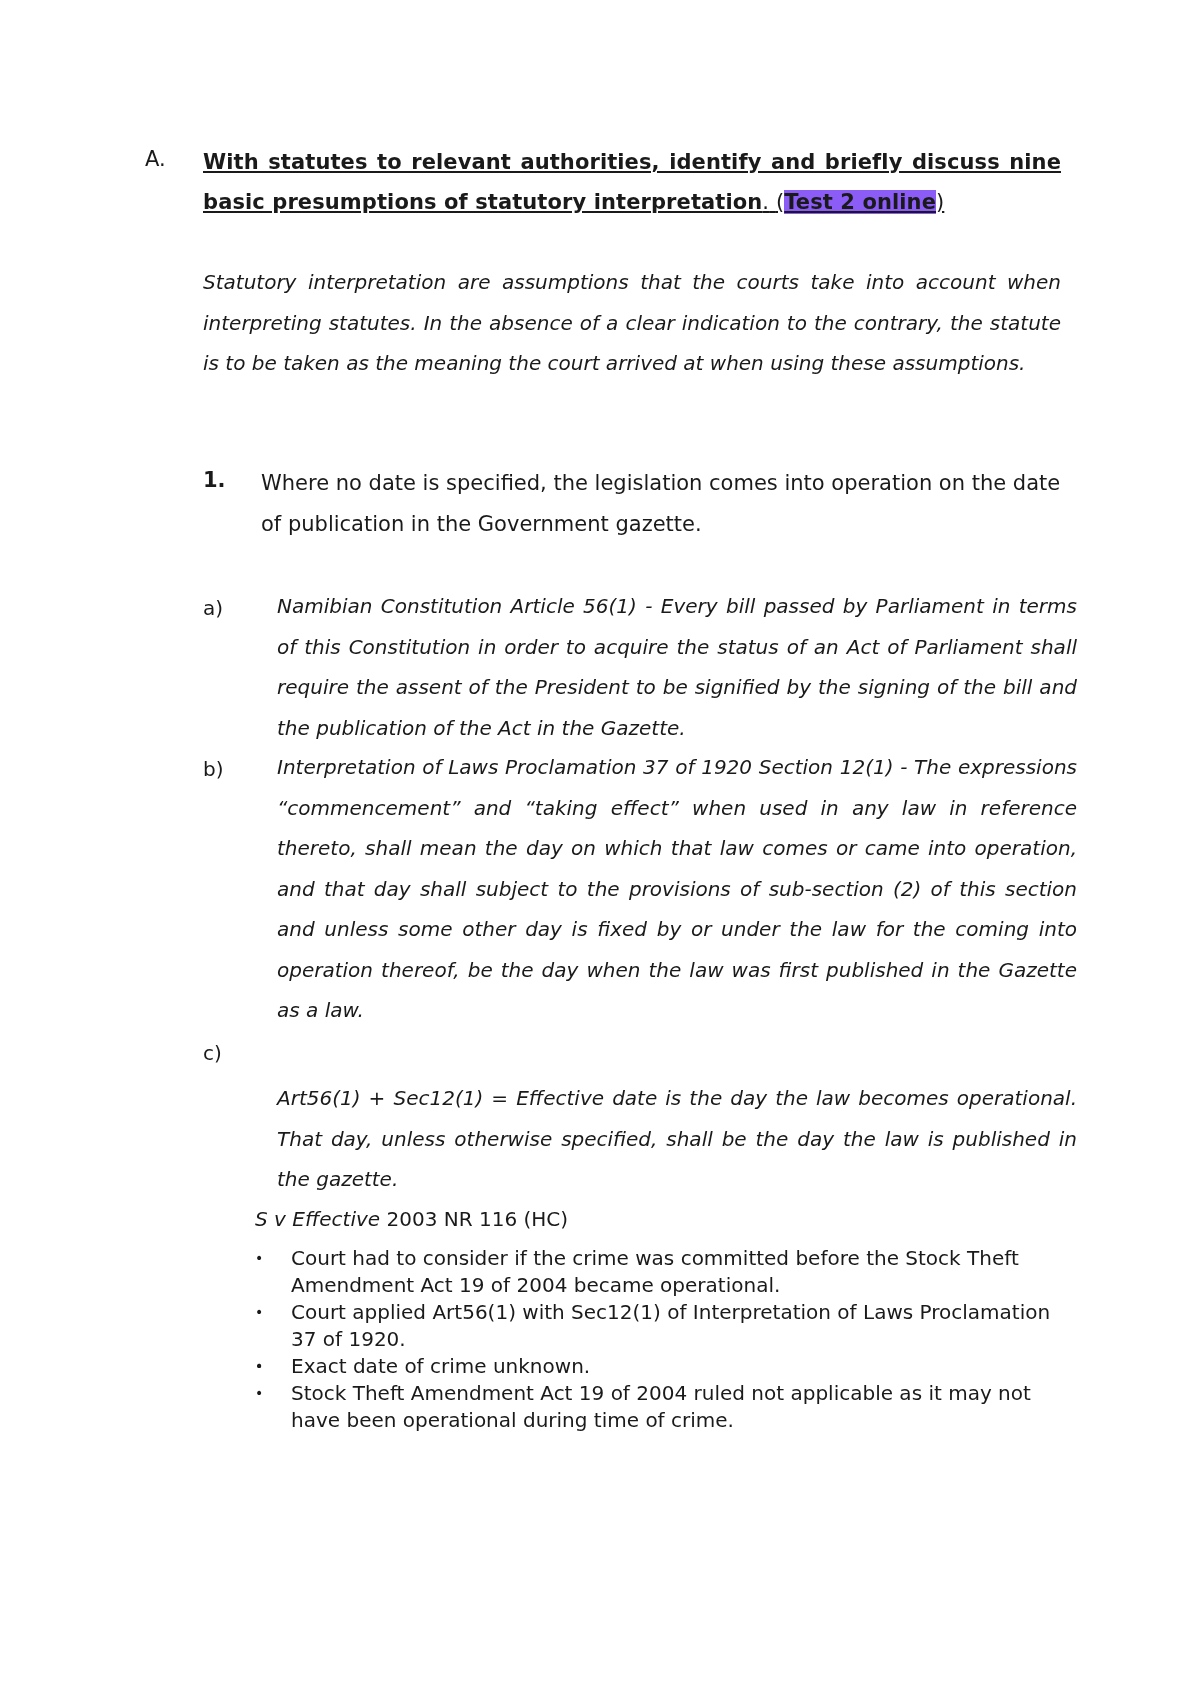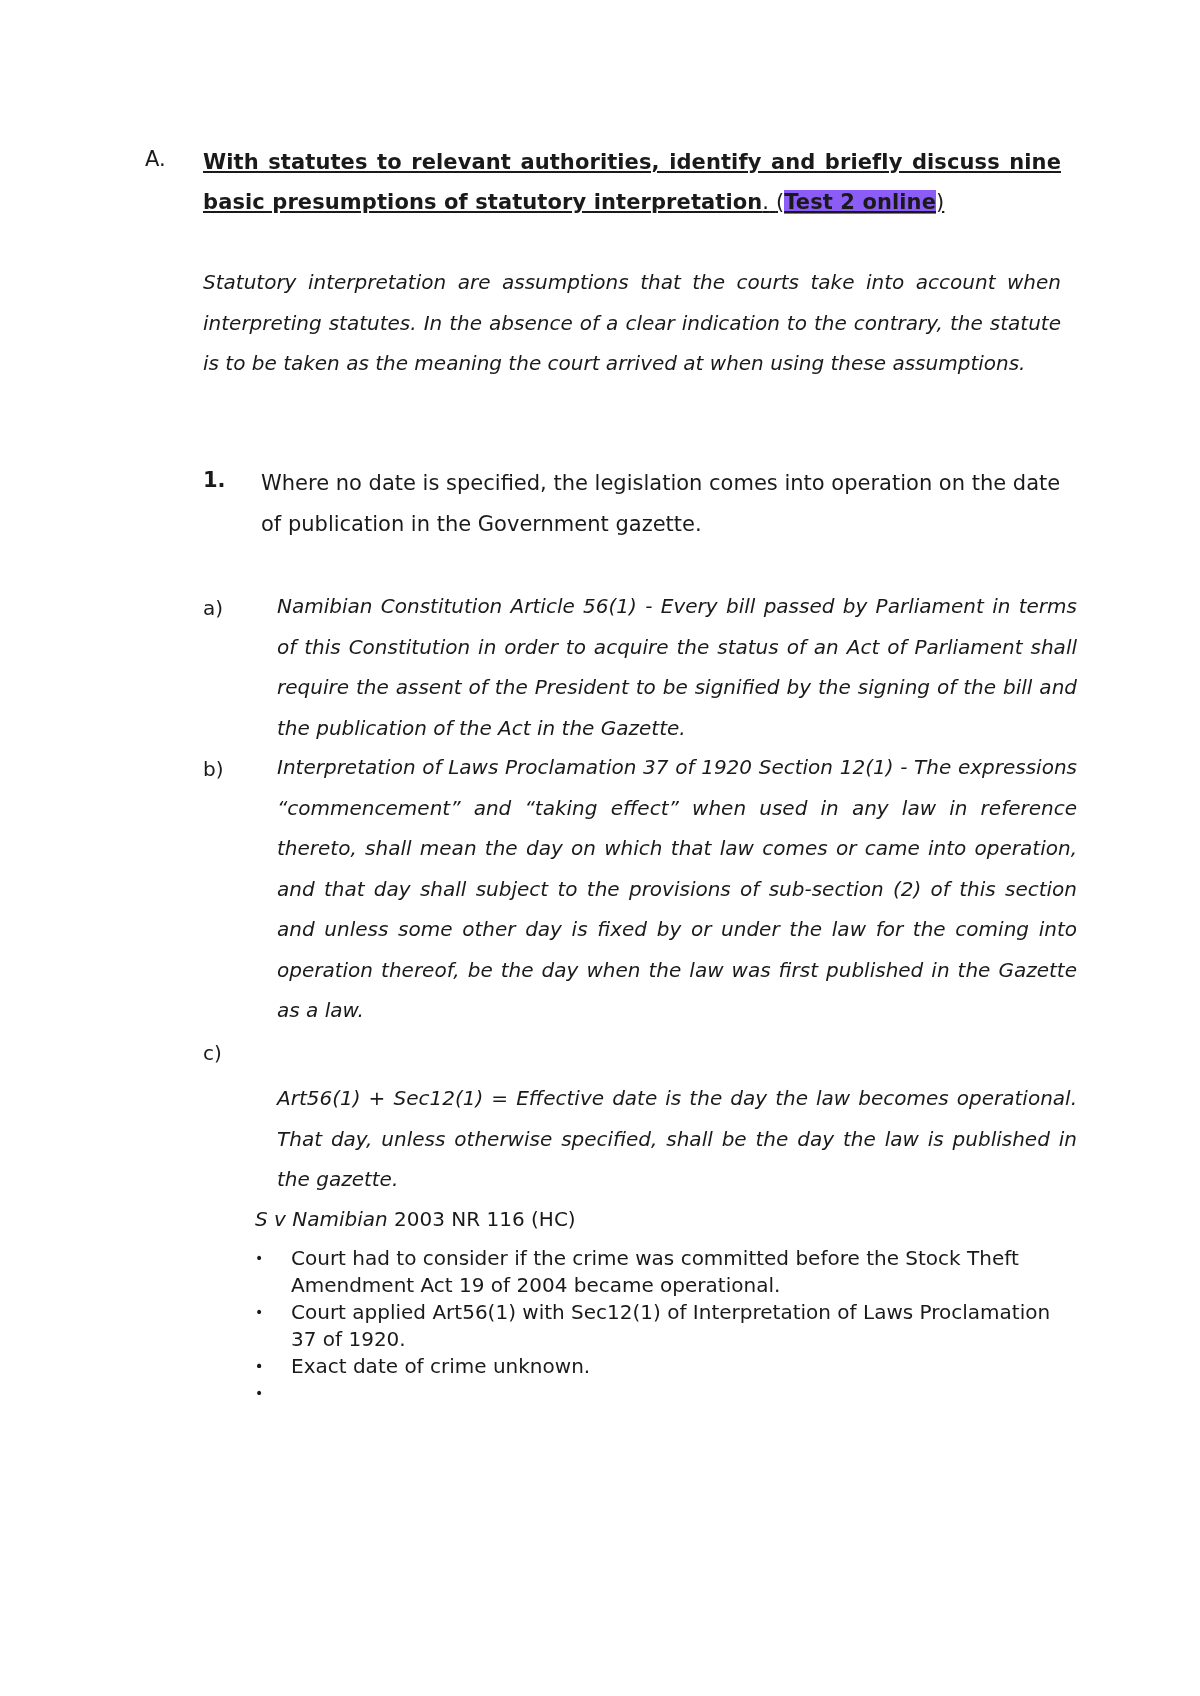--- a/index.html
+++ b/index.html
@@ -40,23 +40,23 @@
 
   <div class="abs sublabel" style="top:596px;">a)</div>
   <div class="abs para subtext" style="top:586px;">Namibian Constitution Article 56(1) - Every bill passed by Parliament in terms of this Constitution in order to acquire the status of an Act of Parliament shall require the assent of the President to be signified by the signing of the bill and the publication of the Act in the Gazette.</div>
 
   <div class="abs sublabel" style="top:757px;">b)</div>
   <div class="abs para subtext" style="top:747px;">Interpretation of Laws Proclamation 37 of 1920 Section 12(1) - The expressions “commencement” and “taking effect” when used in any law in reference thereto, shall mean the day on which that law comes or came into operation, and that day shall subject to the provisions of sub-section (2) of this section and unless some other day is fixed by or under the law for the coming into operation thereof, be the day when the law was first published in the Gazette as a law.</div>
 
   <div class="abs sublabel" style="top:1041px;">c)</div>
   <div class="abs para subtext" style="top:1078px;">Art56(1) + Sec12(1) = Effective date is the day the law becomes operational. That day, unless otherwise specified, shall be the day the law is published in the gazette.</div>
 
-  <div class="abs case"><i>S v Namibian</i><span> 2003 NR 116 (HC)</span></div>
+  <div class="abs case"><i>S v Effective</i><span> 2003 NR 116 (HC)</span></div>
 
   <ul class="bullets">
     <li><span class="dot">•</span><span>Court had to consider if the crime was committed before the Stock Theft Amendment Act 19 of 2004 became operational.</span></li>
     <li><span class="dot">•</span><span>Court applied Art56(1) with Sec12(1) of Interpretation of Laws Proclamation 37 of 1920.</span></li>
     <li><span class="dot">•</span></li>
     <li><span class="dot">•</span><span>Exact date of crime unknown.</span></li>
-    <li><span class="dot">•</span></li>
+    <li><span class="dot">•</span><span>Stock Theft Amendment Act 19 of 2004 ruled not applicable as it may not have been operational during time of crime.</span></li>
   </ul>
 
 </div>
 
 </body></html>

